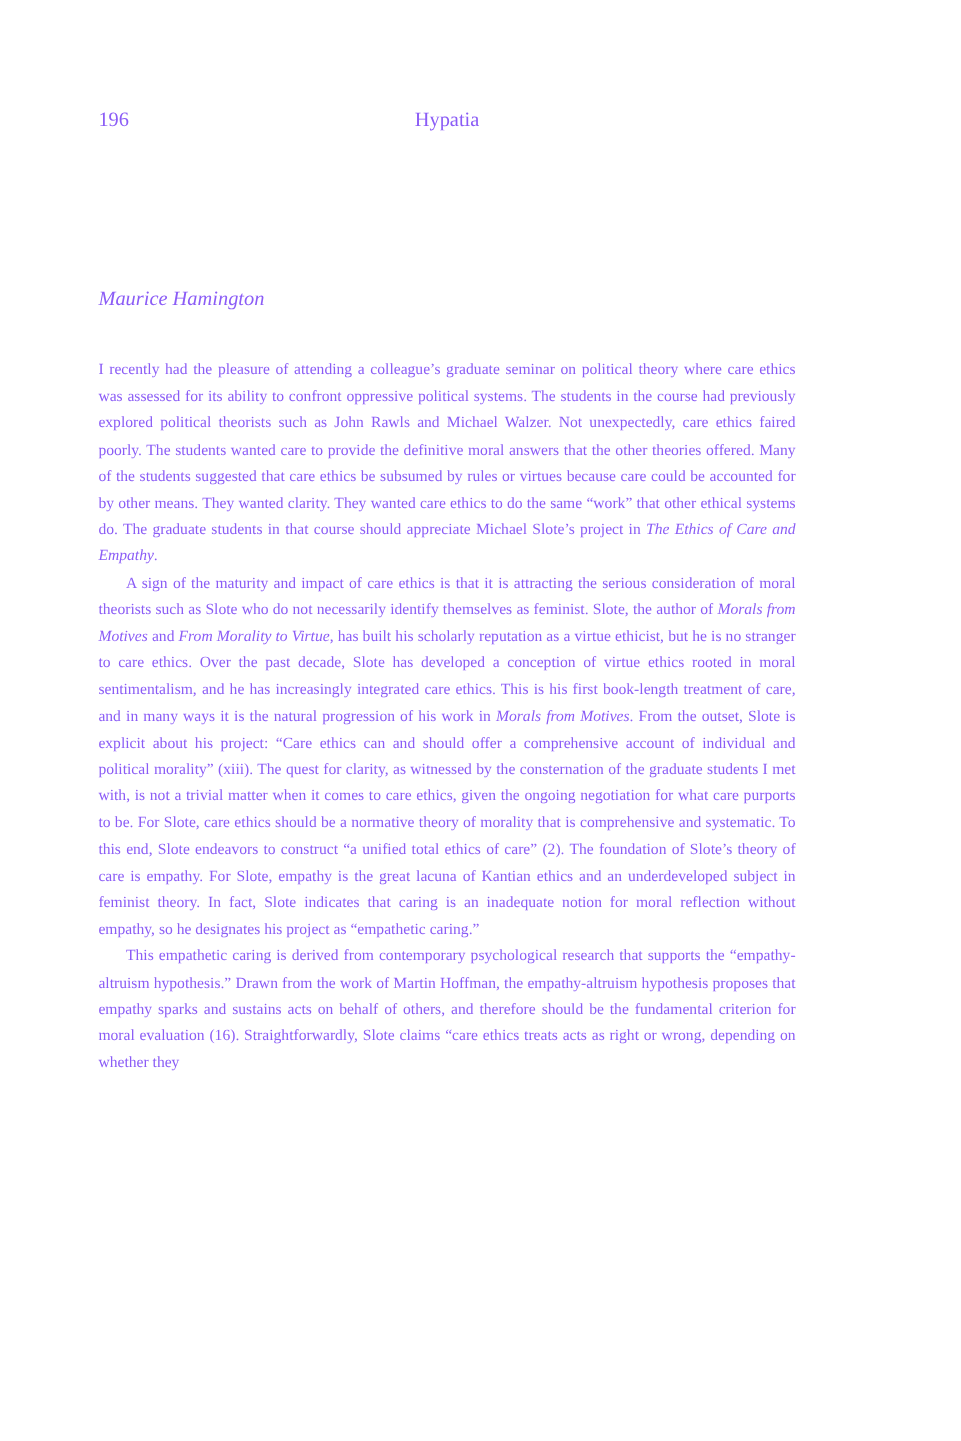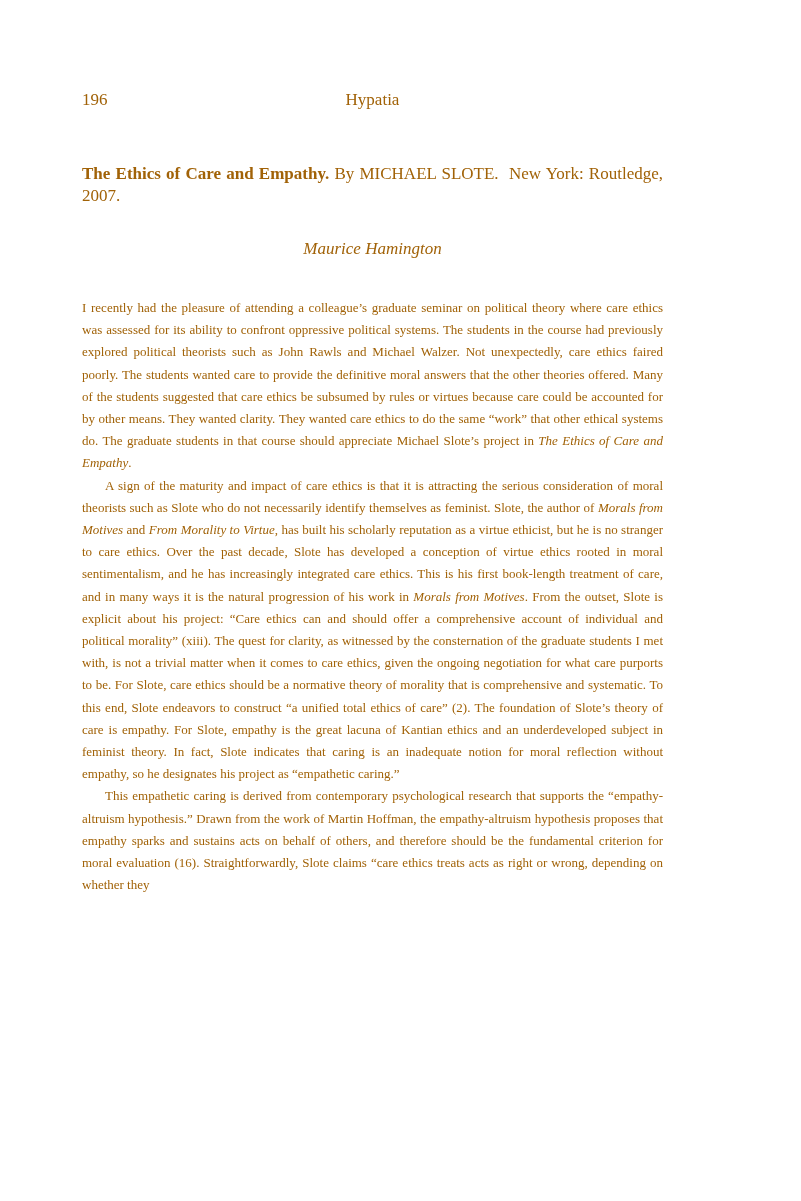--- a/index.html
+++ b/index.html
@@ -5,21 +5,21 @@
   html, body {
     margin: 0;
     padding: 0;
     background: #ffffff;
   }
   .page {
     position: relative;
     width: 801px;
     height: 1201px;
     background: #ffffff;
-    color: #a16207;
+    color: #8b5cf6;
     font-family: "Liberation Serif", "DejaVu Serif", serif;
     overflow: hidden;
   }
   .column {
     position: absolute;
     left: 82px;
     width: 581px;
   }
   .running-head {
     top: 90px;
@@ -43,21 +43,20 @@
     line-height: 22.2px;
     text-align: justify;
   }
   .review-heading .book-title {
     font-weight: bold;
   }
   .reviewer-name {
     top: 239px;
     font-size: 17px;
     font-style: italic;
-    text-align: center;
   }
   .review-body {
     top: 297px;
     font-size: 13px;
     line-height: 22.2px;
   }
   .review-body p {
     margin: 0;
     text-align: justify;
   }
@@ -71,23 +70,20 @@
 </head>
 <body>
 
 <div class="page">
 
   <div class="column running-head">
     <span class="page-number">196</span>
     <span class="journal-title">Hypatia</span>
   </div>
 
-  <div class="column review-heading">
-    <span class="book-title">The Ethics of Care and Empathy.</span><span> By MICHAEL SLOTE.&nbsp; New York: Routledge, 2007.</span>
-  </div>
 
   <div class="column reviewer-name">Maurice Hamington</div>
 
   <div class="column review-body">
       <p class=""><span>I recently had the pleasure of attending a colleague’s graduate seminar on political theory where care ethics was assessed for its ability to confront oppressive political systems. The students in the course had previously explored political theorists such as John Rawls and Michael Walzer. Not unexpectedly, care ethics faired poorly. The students wanted care to provide the definitive moral answers that the other theories offered. Many of the students suggested that care ethics be subsumed by rules or virtues because care could be accounted for by other means. They wanted clarity. They wanted care ethics to do the same “work” that other ethical systems do. The graduate students in that course should appreciate Michael Slote’s project in </span><em>The Ethics of Care and Empathy</em><span>.</span></p>
       <p class="indent"><span>A sign of the maturity and impact of care ethics is that it is attracting the serious consideration of moral theorists such as Slote who do not necessarily identify themselves as feminist. Slote, the author of </span><em>Morals from Motives</em><span> and </span><em>From Morality to Virtue</em><span>, has built his scholarly reputation as a virtue ethicist, but he is no stranger to care ethics. Over the past decade, Slote has developed a conception of virtue ethics rooted in moral sentimentalism, and he has increasingly integrated care ethics. This is his first book-length treatment of care, and in many ways it is the natural progression of his work in </span><em>Morals from Motives</em><span>. From the outset, Slote is explicit about his project: “Care ethics can and should offer a comprehensive account of individual and political morality” (xiii). The quest for clarity, as witnessed by the consternation of the graduate students I met with, is not a trivial matter when it comes to care ethics, given the ongoing negotiation for what care purports to be. For Slote, care ethics should be a normative theory of morality that is comprehensive and systematic. To this end, Slote endeavors to construct “a unified total ethics of care” (2). The foundation of Slote’s theory of care is empathy. For Slote, empathy is the great lacuna of Kantian ethics and an underdeveloped subject in feminist theory. In fact, Slote indicates that caring is an inadequate notion for moral reflection without empathy, so he designates his project as “empathetic caring.”</span></p>
       <p class="indent"><span>This empathetic caring is derived from contemporary psychological research that supports the “empathy-altruism hypothesis.” Drawn from the work of Martin Hoffman, the empathy-altruism hypothesis proposes that empathy sparks and sustains acts on behalf of others, and therefore should be the fundamental criterion for moral evaluation (16). Straightforwardly, Slote claims “care ethics treats acts as right or wrong, depending on whether they</span></p>
     </div>
 
 </div>

